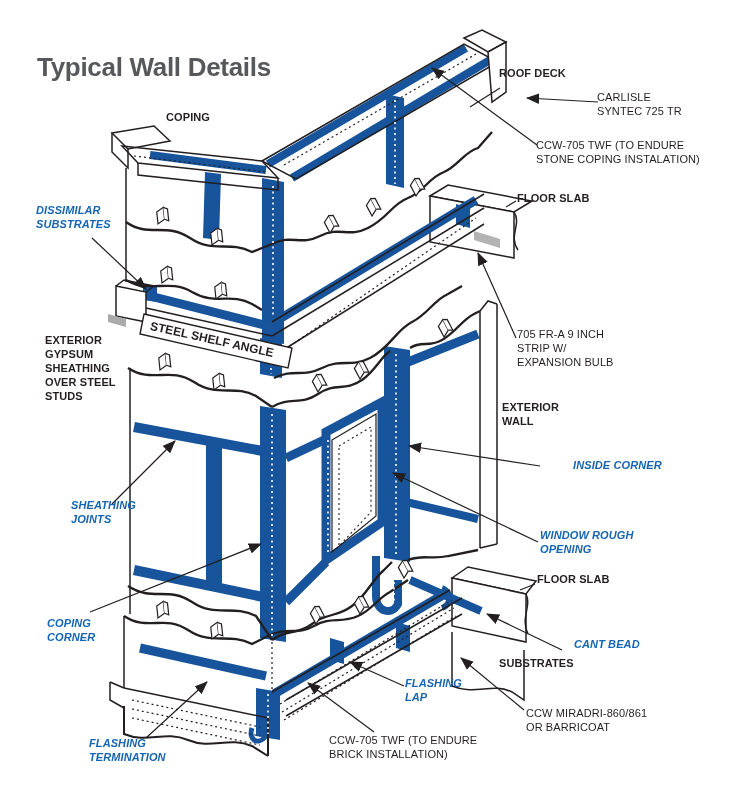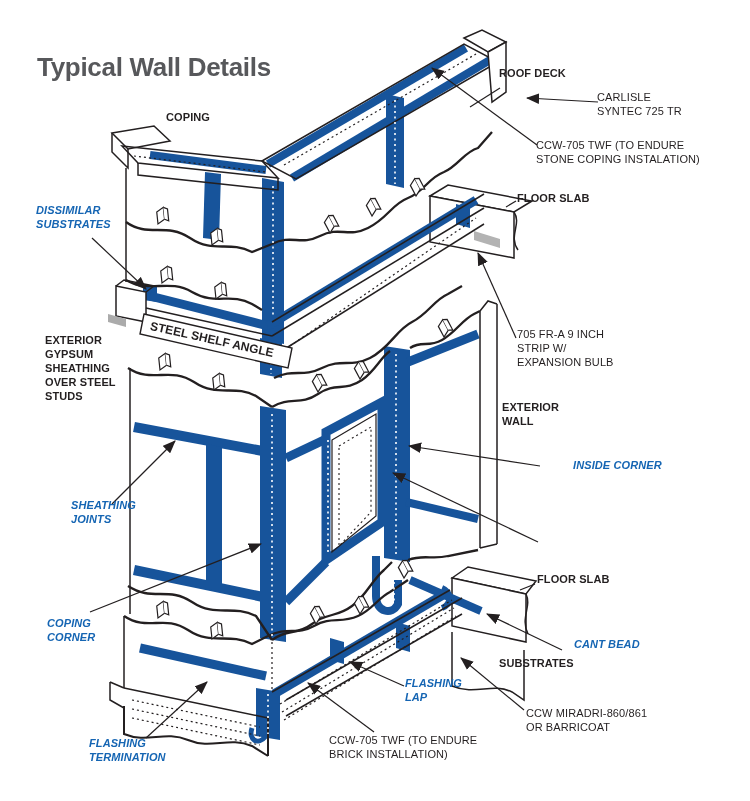--- a/index.html
+++ b/index.html
@@ -225,20 +225,22 @@
 OVER STEEL
 STUDS</div>
   <div class="lbl lbl-reg" style="left:517px;top:327px;">705 FR-A 9 INCH
 STRIP W/
 EXPANSION BULB</div>
   <div class="lbl lbl-bold" style="left:502px;top:400px;">EXTERIOR
 WALL</div>
   <div class="lbl lbl-blue" style="left:543px;top:458px;margin-left:30px;">INSIDE CORNER</div>
   <div class="lbl lbl-blue" style="left:71px;top:498px;">SHEATHING
 JOINTS</div>
+  <div class="lbl lbl-blue" style="left:540px;top:528px;">WINDOW ROUGH
+OPENING</div>
   <div class="lbl lbl-bold" style="left:537px;top:572px;">FLOOR SLAB</div>
   <div class="lbl lbl-blue" style="left:47px;top:616px;">COPING
 CORNER</div>
   <div class="lbl lbl-blue" style="left:566px;top:637px;margin-left:8px;">CANT BEAD</div>
   <div class="lbl lbl-bold" style="left:499px;top:656px;">SUBSTRATES</div>
   <div class="lbl lbl-blue" style="left:405px;top:676px;">FLASHING
 LAP</div>
   <div class="lbl lbl-reg" style="left:526px;top:706px;">CCW MIRADRI-860/861
 OR BARRICOAT</div>
   <div class="lbl lbl-blue" style="left:89px;top:736px;">FLASHING

